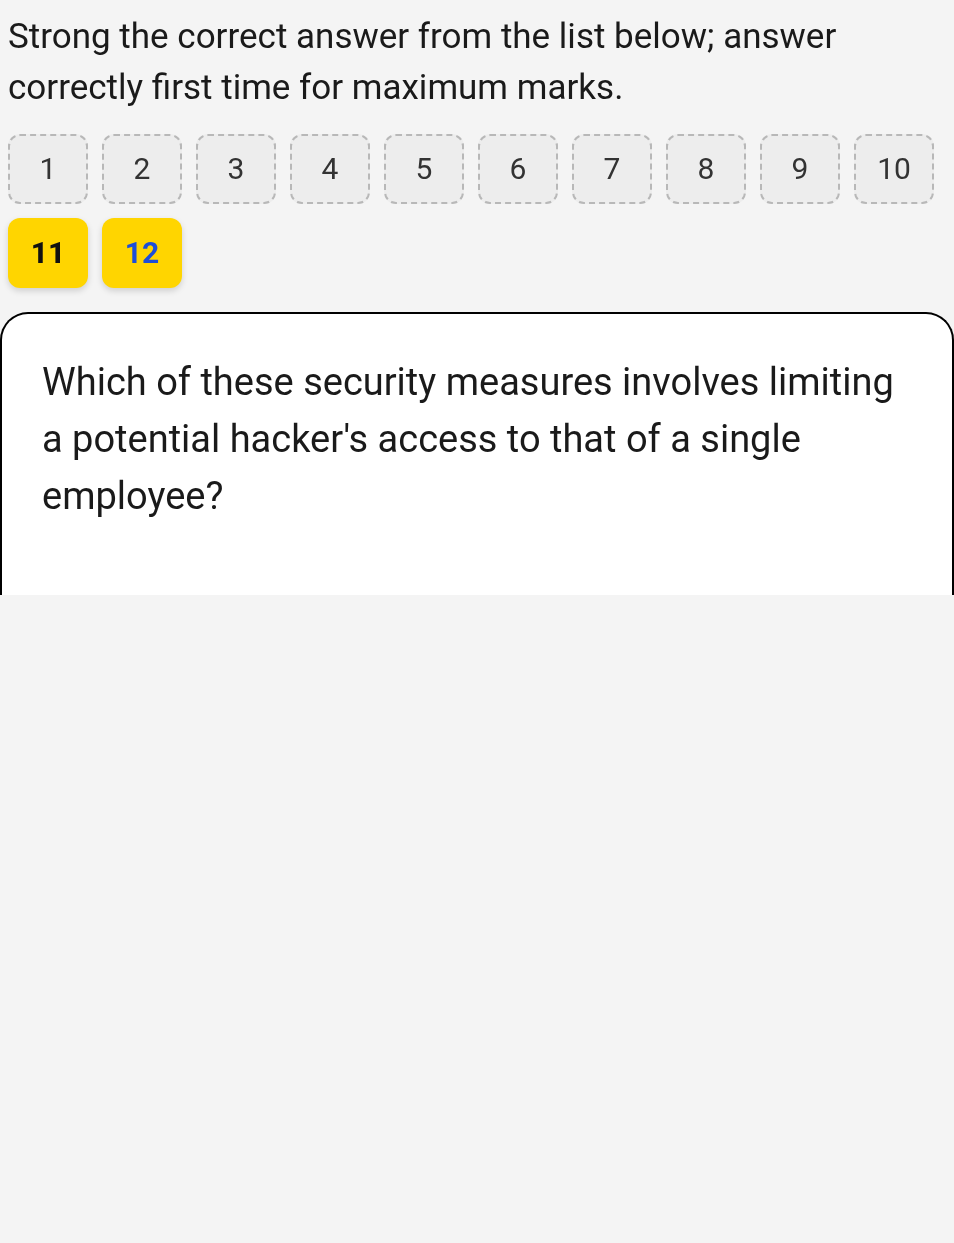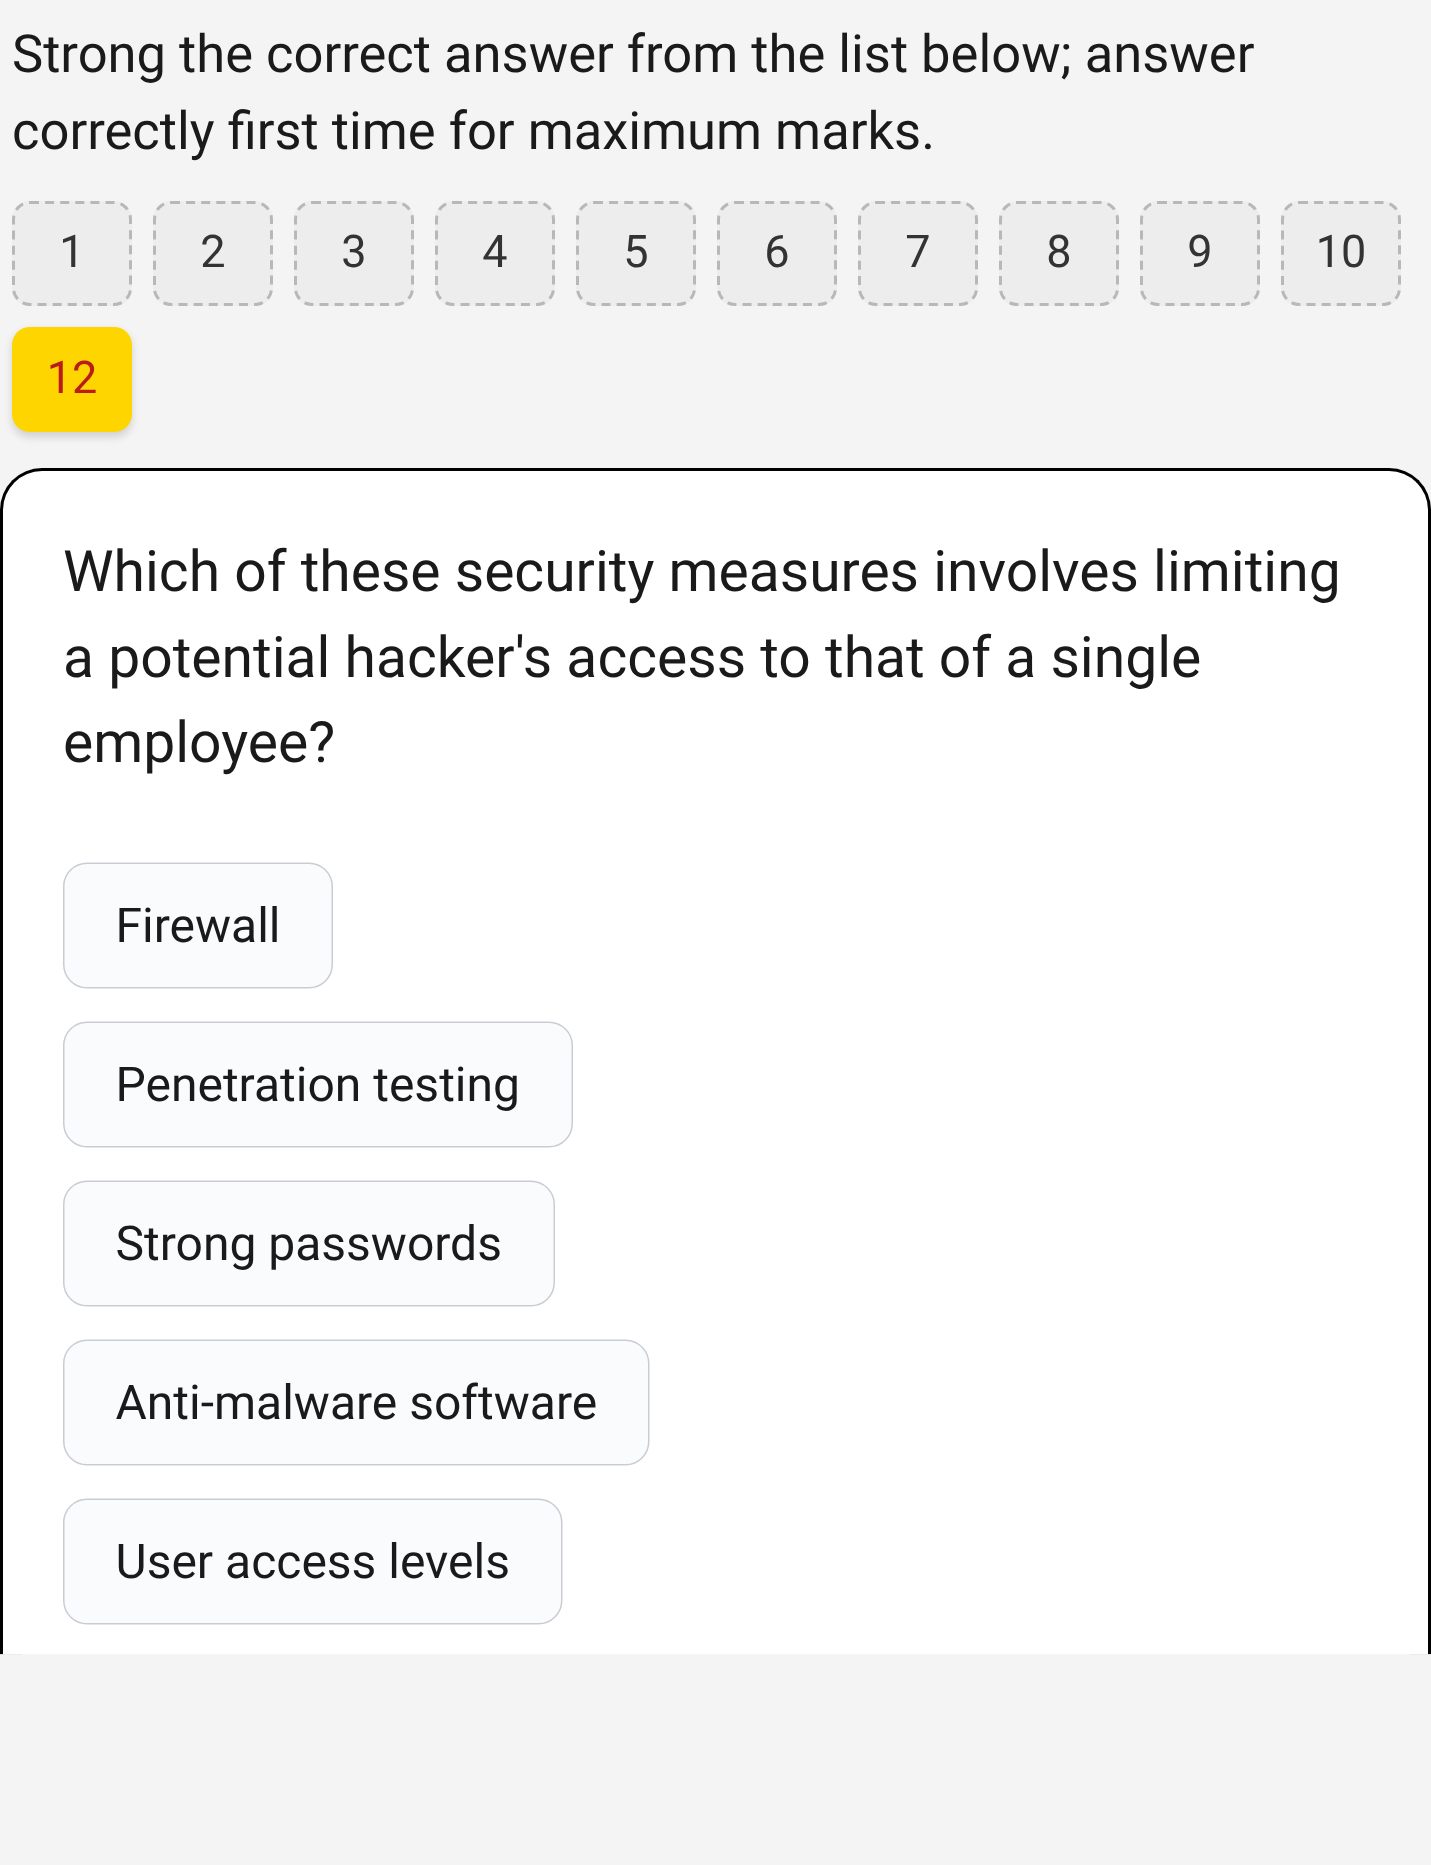--- a/index.html
+++ b/index.html
@@ -44,22 +44,22 @@
   }
   .nav-item.current {
     background: #ffd500;
     color: #111;
     font-weight: 800;
     border: none;
     box-shadow: 0 3px 6px rgba(0,0,0,0.15);
   }
   .nav-item.upcoming {
     background: #ffd500;
-    color: #b91c1c;
-    font-weight: 400;
+    color: #1d4ed8;
+    font-weight: 700;
     border: none;
     box-shadow: 0 3px 6px rgba(0,0,0,0.15);
   }
   .card {
     background: #fff;
     border: 2.5px solid #000;
     border-radius: 28px 28px 0 0;
     border-bottom: none;
     margin-top: 6px;
     padding: 40px 40px 20px 40px;
@@ -99,26 +99,20 @@
     <div class="nav-item completed">1</div>
     <div class="nav-item completed">2</div>
     <div class="nav-item completed">3</div>
     <div class="nav-item completed">4</div>
     <div class="nav-item completed">5</div>
     <div class="nav-item completed">6</div>
     <div class="nav-item completed">7</div>
     <div class="nav-item completed">8</div>
     <div class="nav-item completed">9</div>
     <div class="nav-item completed">10</div>
+    <div class="nav-item current">11</div>
     <div class="nav-item upcoming">12</div>
   </div>
 </div>
 
 <div class="card">
   <p class="question">Which of these security measures involves limiting a potential hacker's access to that of a single employee?</p>
-  <div class="answers">
-    <button class="answer-btn">Firewall</button>
-    <button class="answer-btn">Penetration testing</button>
-    <button class="answer-btn">Strong passwords</button>
-    <button class="answer-btn">Anti-malware software</button>
-    <button class="answer-btn">User access levels</button>
-  </div>
 </div>
 
 </body></html>

